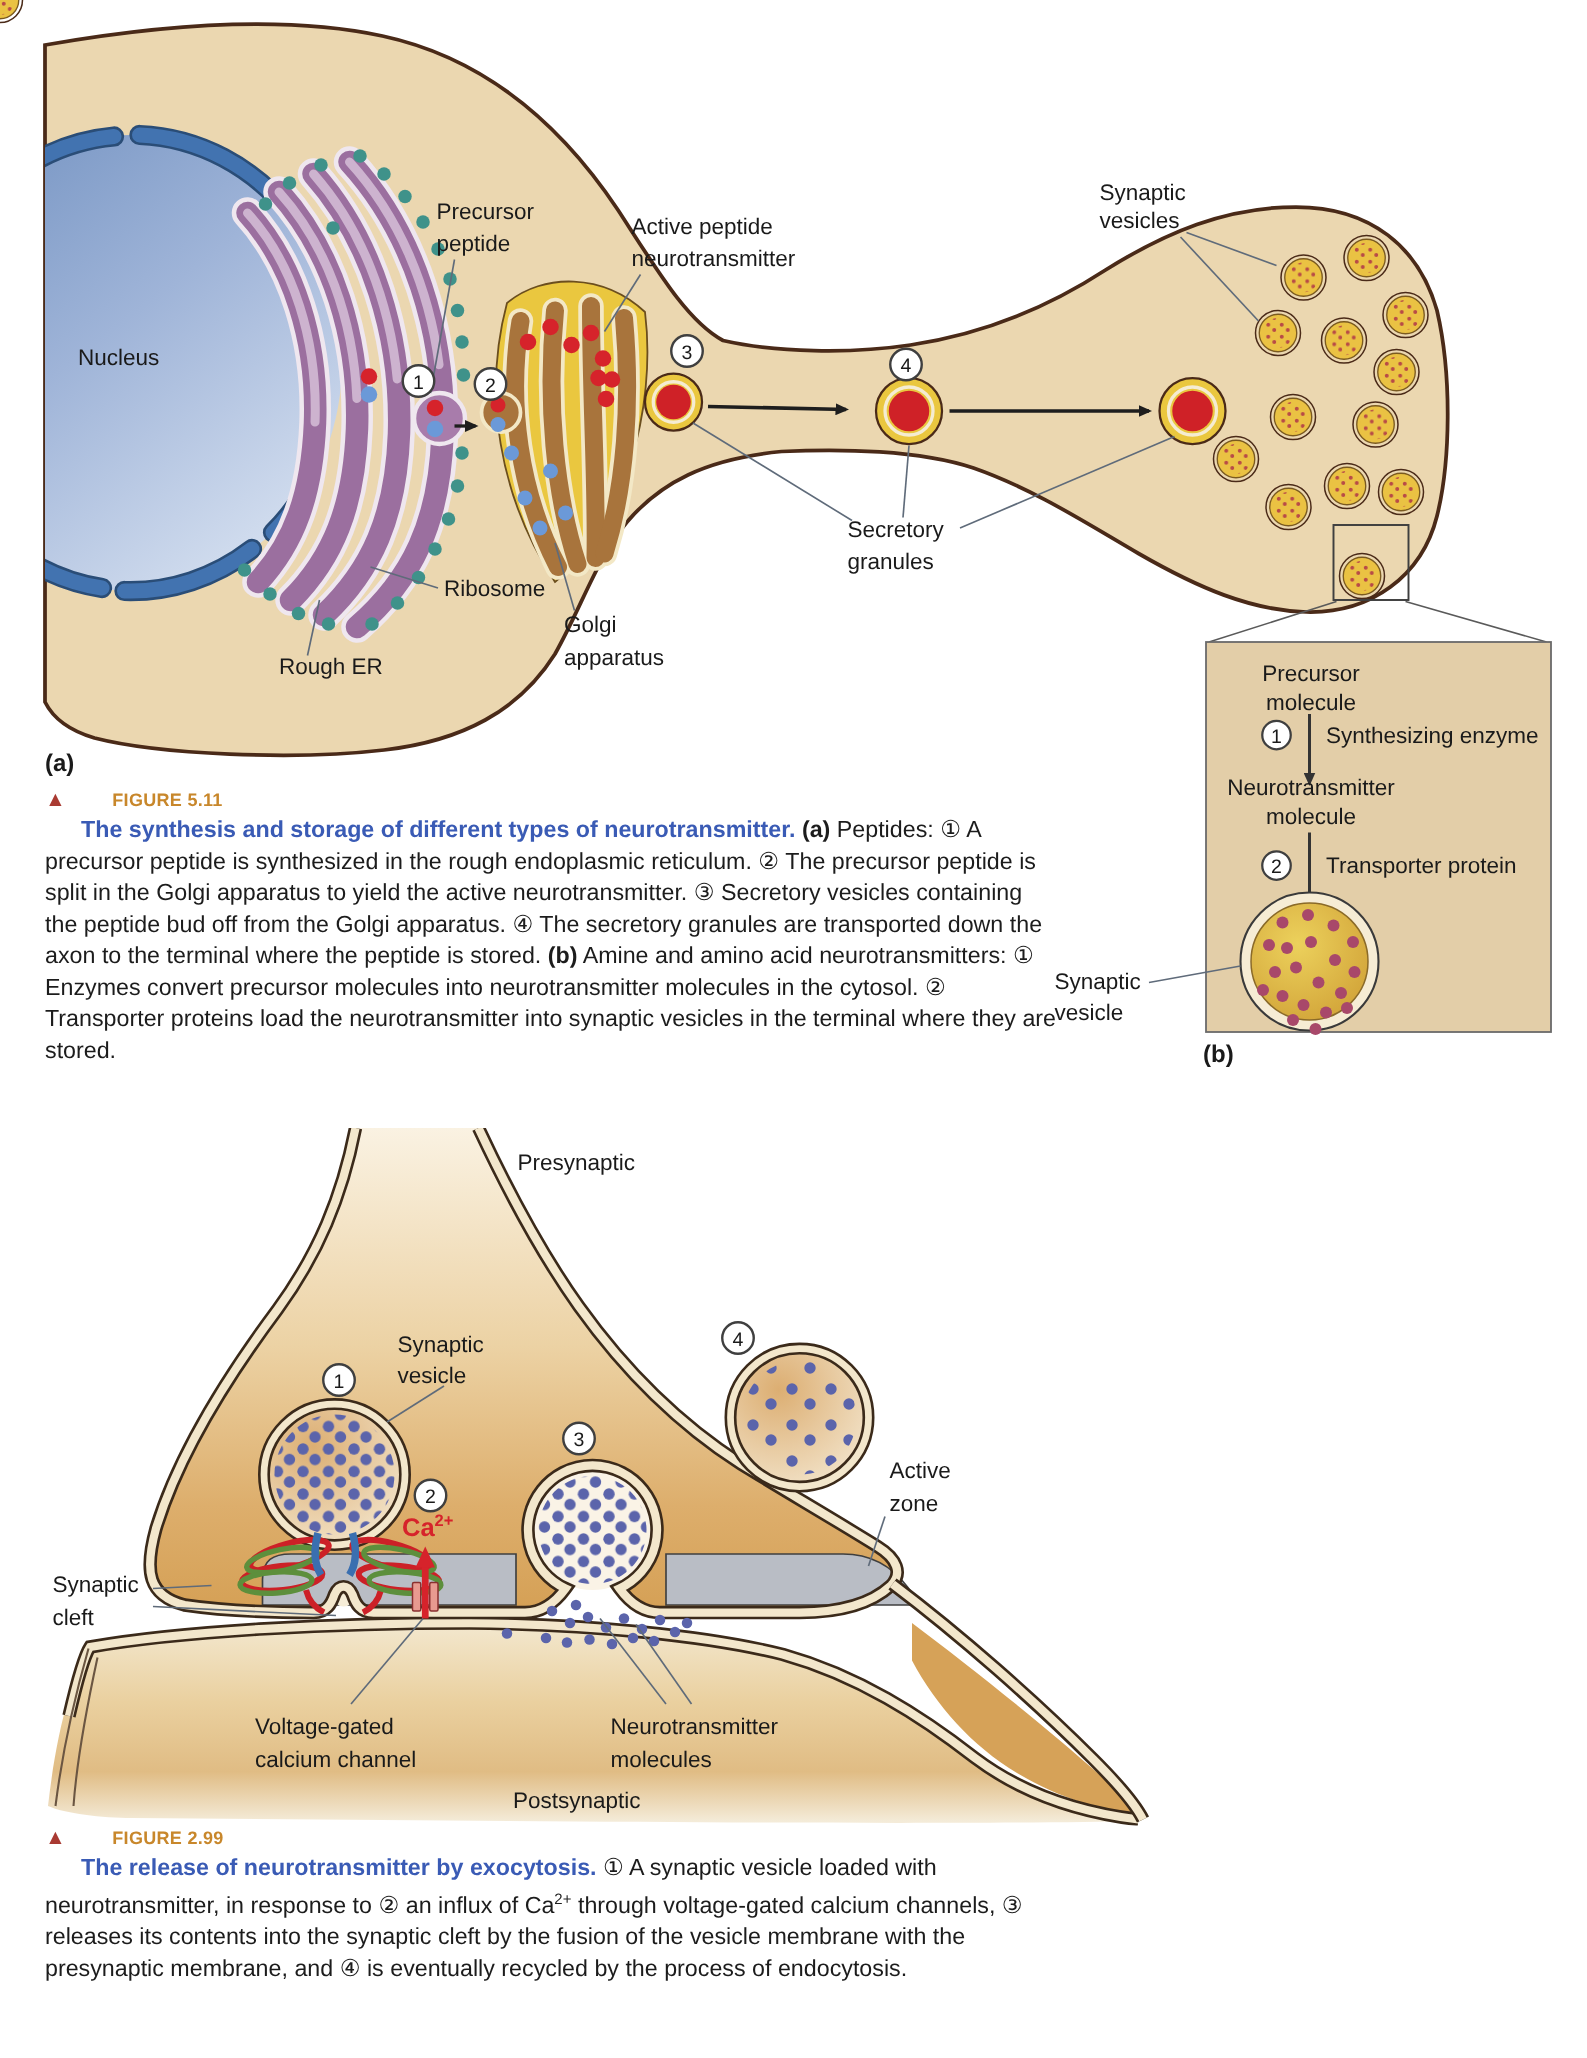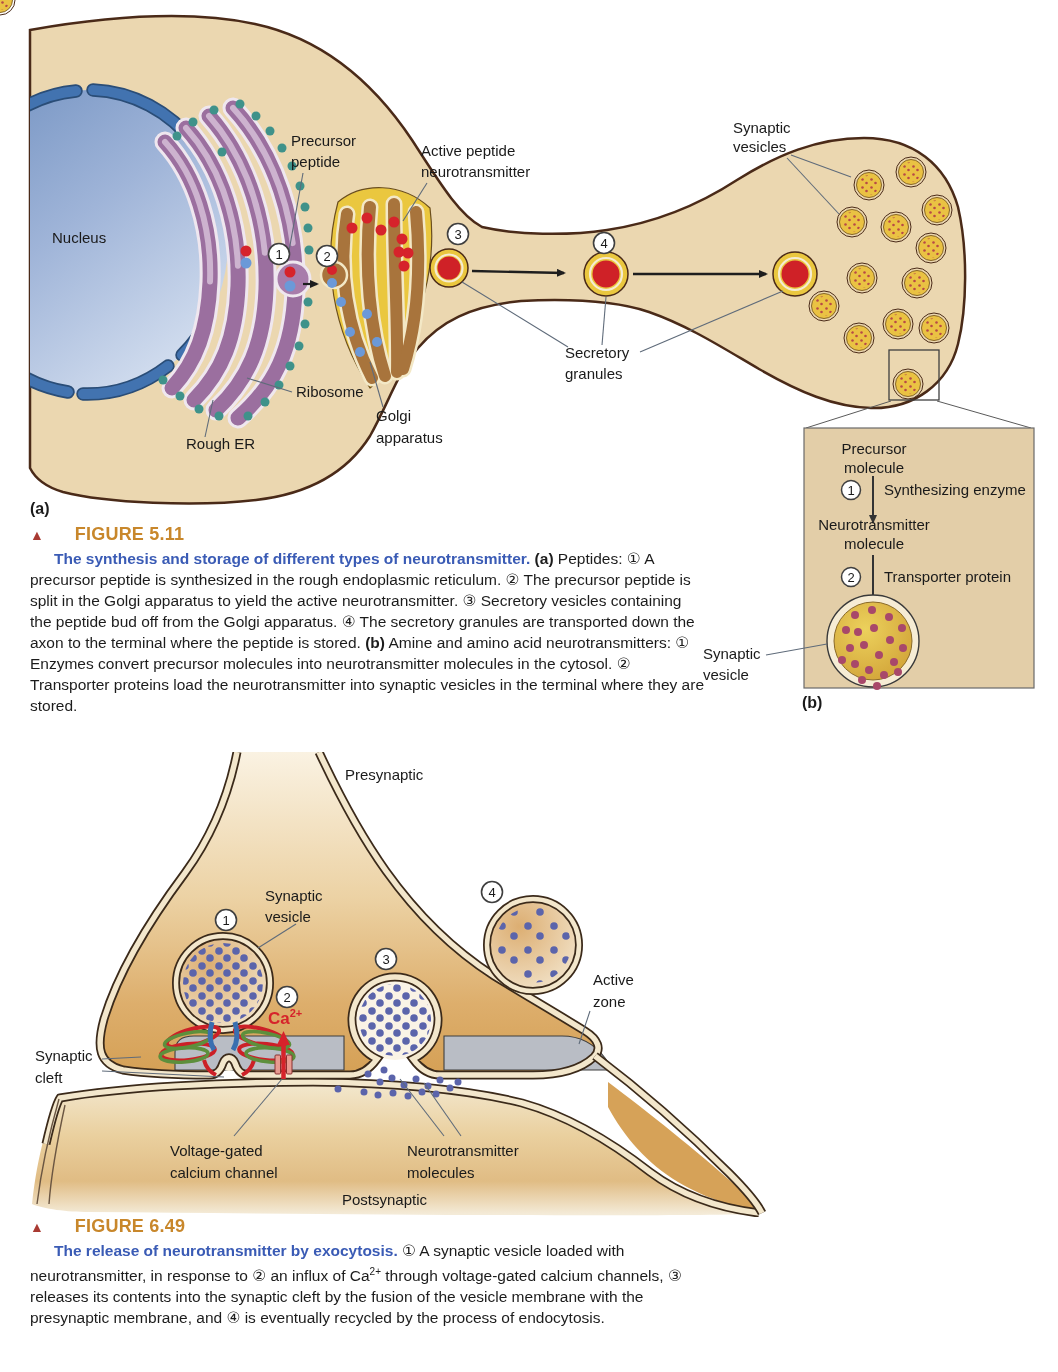--- a/index.html
+++ b/index.html
@@ -6,21 +6,21 @@
   #page{position:relative;width:1058px;height:1372px;background:#fff;overflow:hidden;
         font-family:"Liberation Sans","DejaVu Sans",sans-serif;}
   svg{position:absolute;left:0;}
   svg text{font-family:"Liberation Sans","DejaVu Sans",sans-serif;font-size:15px;fill:#1a1a1a;}
   svg text.panel{font-weight:bold;font-size:16px;}
   svg text.stepnum{font-size:13px;text-anchor:middle;}
   svg text.ca{font-weight:bold;font-size:17px;fill:#d6232b;}
   .caption{position:absolute;color:#1c1c1c;}
   .cap-head{display:flex;align-items:baseline;margin:0 0 2px 0;}
   .tri{color:#a93a32;font-size:14px;margin-right:7px;}
-  .cap-title{color:#c8872b;font-weight:bold;font-size:18px;letter-spacing:.2px;padding-left:24px;}
+  .cap-title{color:#c8872b;font-weight:bold;font-size:12px;letter-spacing:.2px;padding-left:24px;}
   .cap-body{margin:3px 0 0 0;font-size:15.5px;line-height:21px;}
   .lead{color:#3a5bb5;font-weight:bold;margin-left:24px;}
   .cap-body b{font-weight:bold;}
   .cap-body sup{font-size:10px;}
 </style>
 </head>
 <body>
 
 <div id="page">
 
@@ -487,18 +487,18 @@
   <div class="cap-head">
     <span class="tri">▲</span>
     <span class="cap-title">FIGURE 5.11</span>
   </div>
   <p class="cap-body"><span class="lead">The synthesis and storage of different types of neurotransmitter. </span><b>(a)</b><span> Peptides: ① A precursor peptide is synthesized in the rough endoplasmic reticulum. ② The precursor peptide is split in the Golgi apparatus to yield the active neurotransmitter. ③ Secretory vesicles containing the peptide bud off from the Golgi apparatus. ④ The secretory granules are transported down the axon to the terminal where the peptide is stored. </span><b>(b)</b><span> Amine and amino acid neurotransmitters: ① Enzymes convert precursor molecules into neurotransmitter molecules in the cytosol. ② Transporter proteins load the neurotransmitter into synaptic vesicles in the terminal where they are stored.</span></p>
 </div>
 
 <div class="caption" style="left:30px;top:1216px;width:676px">
   <div class="cap-head">
     <span class="tri">▲</span>
-    <span class="cap-title">FIGURE 6.49</span>
+    <span class="cap-title">FIGURE 2.99</span>
   </div>
   <p class="cap-body"><span class="lead">The release of neurotransmitter by exocytosis. </span><span>① A synaptic vesicle loaded with neurotransmitter, in response to ② an influx of Ca</span><sup>2+</sup><span> through voltage-gated calcium channels, ③ releases its contents into the synaptic cleft by the fusion of the vesicle membrane with the presynaptic membrane, and ④ is eventually recycled by the process of endocytosis.</span></p>
 </div>
 
 </div>
 
 </body></html>

